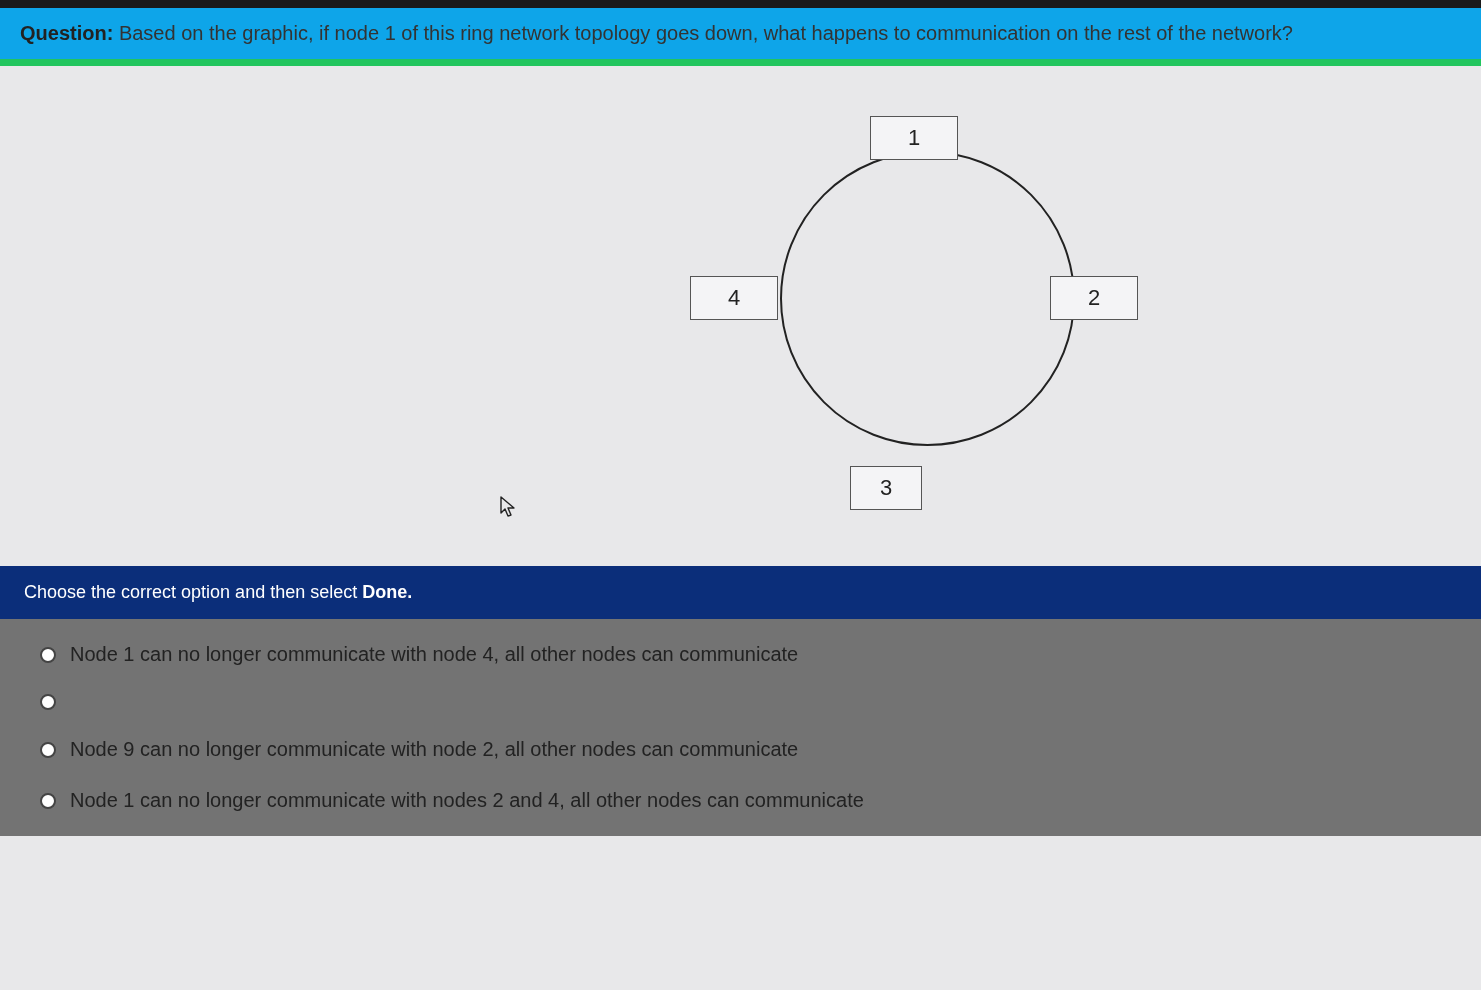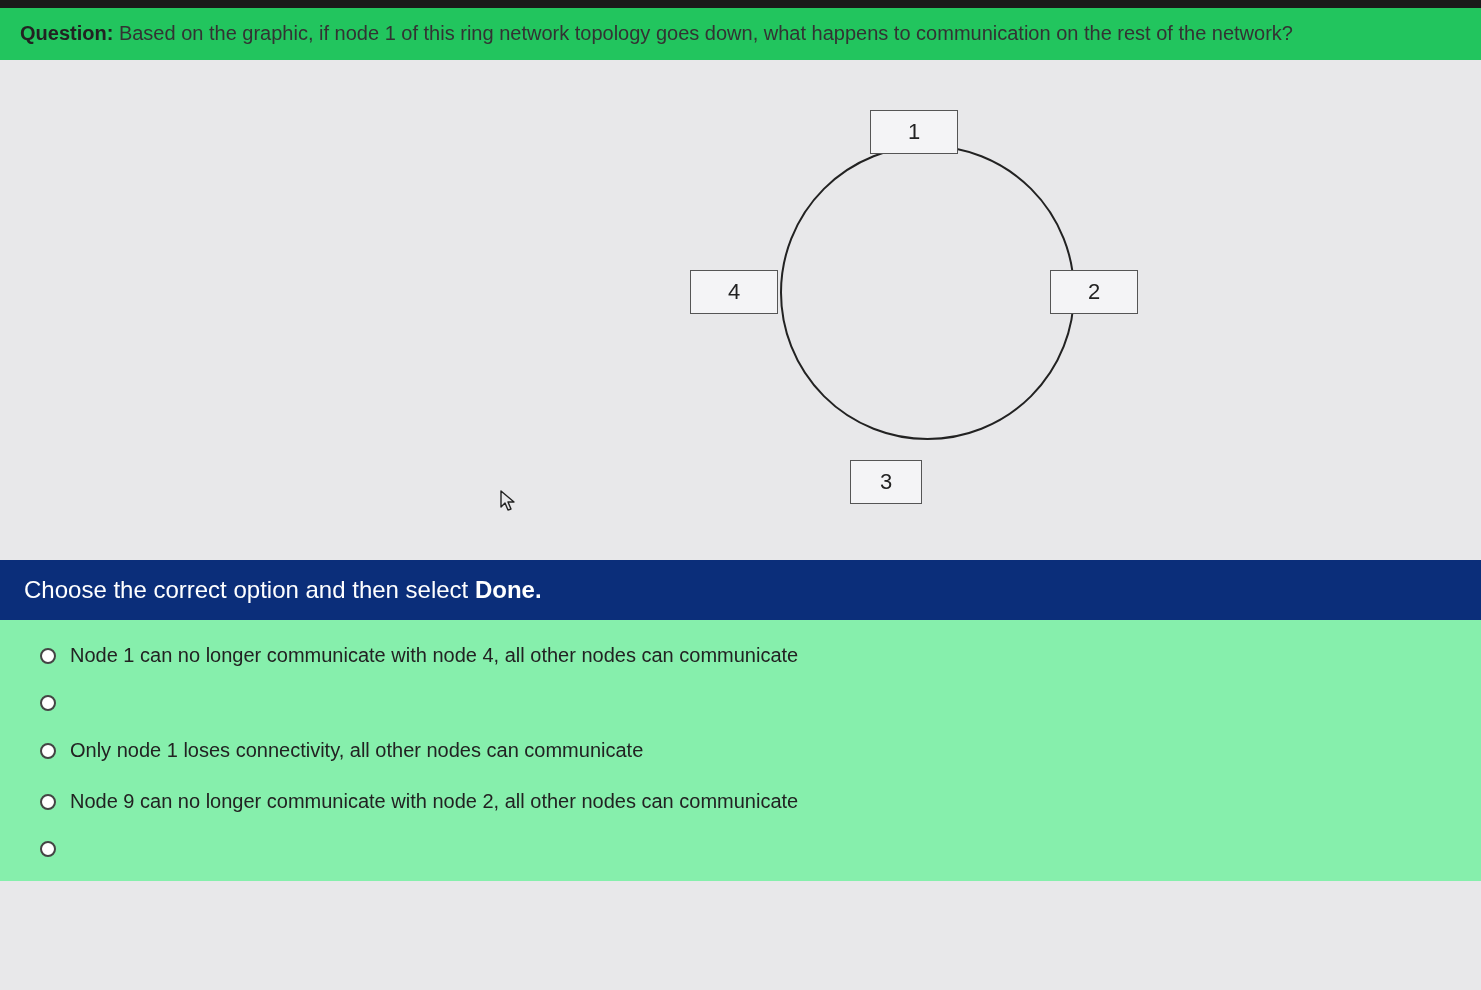--- a/index.html
+++ b/index.html
@@ -10,24 +10,24 @@
     background: #e8e8ea;
     overflow: hidden;
   }
   .top-bar {
     width: 100%;
     height: 8px;
     background: #1a1a1a;
   }
   .question-bar {
     padding: 14px 20px 14px 20px;
-    border-bottom: 1px solid #22c55e;
+    border-bottom: 7px solid #22c55e;
     font-size: 20px;
     color: #333;
-    background: #22c55e;
+    background: #0ea5e9;
   }
   .question-bar .qlabel { font-weight: bold; color: #222; }
   .diagram-area {
     width: 100%;
     height: 500px;
     position: relative;
     background: #e8e8ea;
   }
   .ring-container {
     position: absolute;
@@ -65,25 +65,25 @@
     left: 500px;
     top: 430px;
     font-size: 20px;
     color: #222;
     pointer-events: none;
   }
   .instruction-bar {
     background: #0b2e7a;
     color: #fff;
     padding: 16px 24px;
-    font-size: 24px;
+    font-size: 18px;
   }
   .instruction-bar .done { font-weight: bold; }
   .options-area {
-    background: #86efac;
+    background: #737373;
     padding: 10px 14px 10px 0;
   }
   .option-row {
     display: flex;
     align-items: center;
     padding: 14px 40px;
     font-size: 20px;
     color: #222;
     cursor: pointer;
   }
@@ -140,23 +140,20 @@
 
 <div class="options-area">
   <div class="option-row">
     <input type="radio" name="answer" id="optA" style="">
     <label for="optA">Node 1 can no longer communicate with node 4, all other nodes can communicate</label>
   </div>
   <div class="option-row">
     <input type="radio" name="answer" id="optB" style="">
   </div>
   <div class="option-row">
-    <input type="radio" name="answer" id="optC" style="">
-    <label for="optC">Only node 1 loses connectivity, all other nodes can communicate</label>
-  </div>
-  <div class="option-row">
     <input type="radio" name="answer" id="optD" style="">
     <label for="optD">Node 9 can no longer communicate with node 2, all other nodes can communicate</label>
   </div>
   <div class="option-row">
     <input type="radio" name="answer" id="optE" style="">
+    <label for="optE">Node 1 can no longer communicate with nodes 2 and 4, all other nodes can communicate</label>
   </div>
 </div>
 
 </body></html>

